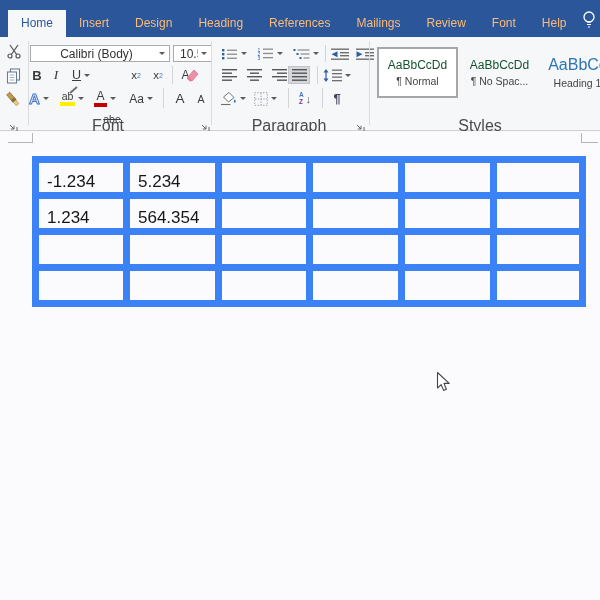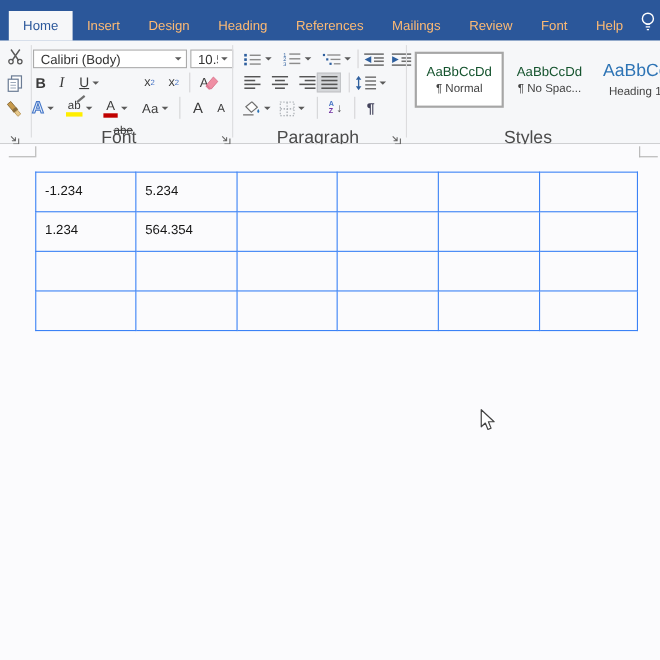--- a/index.html
+++ b/index.html
@@ -26,21 +26,21 @@
   .r3 { top:51px; height:21px; }
   .caret { display:inline-block; width:0; height:0; border-left:3px solid transparent;
            border-right:3px solid transparent; border-top:3.5px solid #5a5a5a; margin-left:3px; }
 
   
   .clipicon { position:absolute; left:0; width:27px; display:flex; justify-content:center; }
 
   
   .combo { position:absolute; top:8px; height:17px; background:#fff; border:1px solid #ababab;
            display:flex; align-items:center; font-size:12px; color:#333; padding:0 4px 0 6px; }
-  .combo .val { flex:1; white-space:nowrap; overflow:hidden; }
+  .combo .val { flex:1; white-space:nowrap; overflow:hidden;text-align:center; }
 
   
   .gB { font-weight:bold; font-size:13px; }
   .gI { font-family:"Liberation Serif", serif; font-style:italic; font-size:13.5px; }
   .gU { font-size:12.5px; text-decoration:underline; }
   .gStrike { font-size:10.5px; text-decoration:line-through; }
   .gSub, .gSup { font-size:11.5px; }
   .gSub sub, .gSup sup { font-size:7px; color:#4472c4; }
   .gEffects { font-size:15px; font-weight:bold; color:#eef4fd; -webkit-text-stroke:1px #4577c8; }
   .stackbar { display:flex; flex-direction:column; align-items:center; line-height:1; }
@@ -70,22 +70,22 @@
   .styleitem.selected { background:#ffffff; border:2px solid #a6a6a6; }
   .stySample { font-size:12px; color:#14532d; white-space:nowrap; }
   .stySample.heading { font-size:16px; color:#2e74b5; }
   .styLabel { font-size:10.5px; color:#444; white-space:nowrap; }
 
   
   .doc { position:absolute; left:0; top:131px; width:600px; height:469px; background:#fbfbfd; }
   .mark { position:absolute; background:#b4b4b4; }
 
   table.wtable { position:absolute; left:32px; top:25px; border-collapse:collapse; table-layout:fixed; }
-  table.wtable td { border:1px solid #3b82f6; height:36px; vertical-align:top;
-                    font-size:12px; color:#161616; padding:9px 0 0 8px; white-space:nowrap; }
+  table.wtable td { border:7px solid #3b82f6; height:36px; vertical-align:top;
+                    font-size:17px; color:#161616; padding:9px 0 0 8px; white-space:nowrap; }
 
   .cursor { position:absolute; left:305px; top:240px; }
 </style>
 </head>
 <body>
 
 <div id="root">
 
   <header class="tabbar">
     <div class="tab selected">Home</div>

